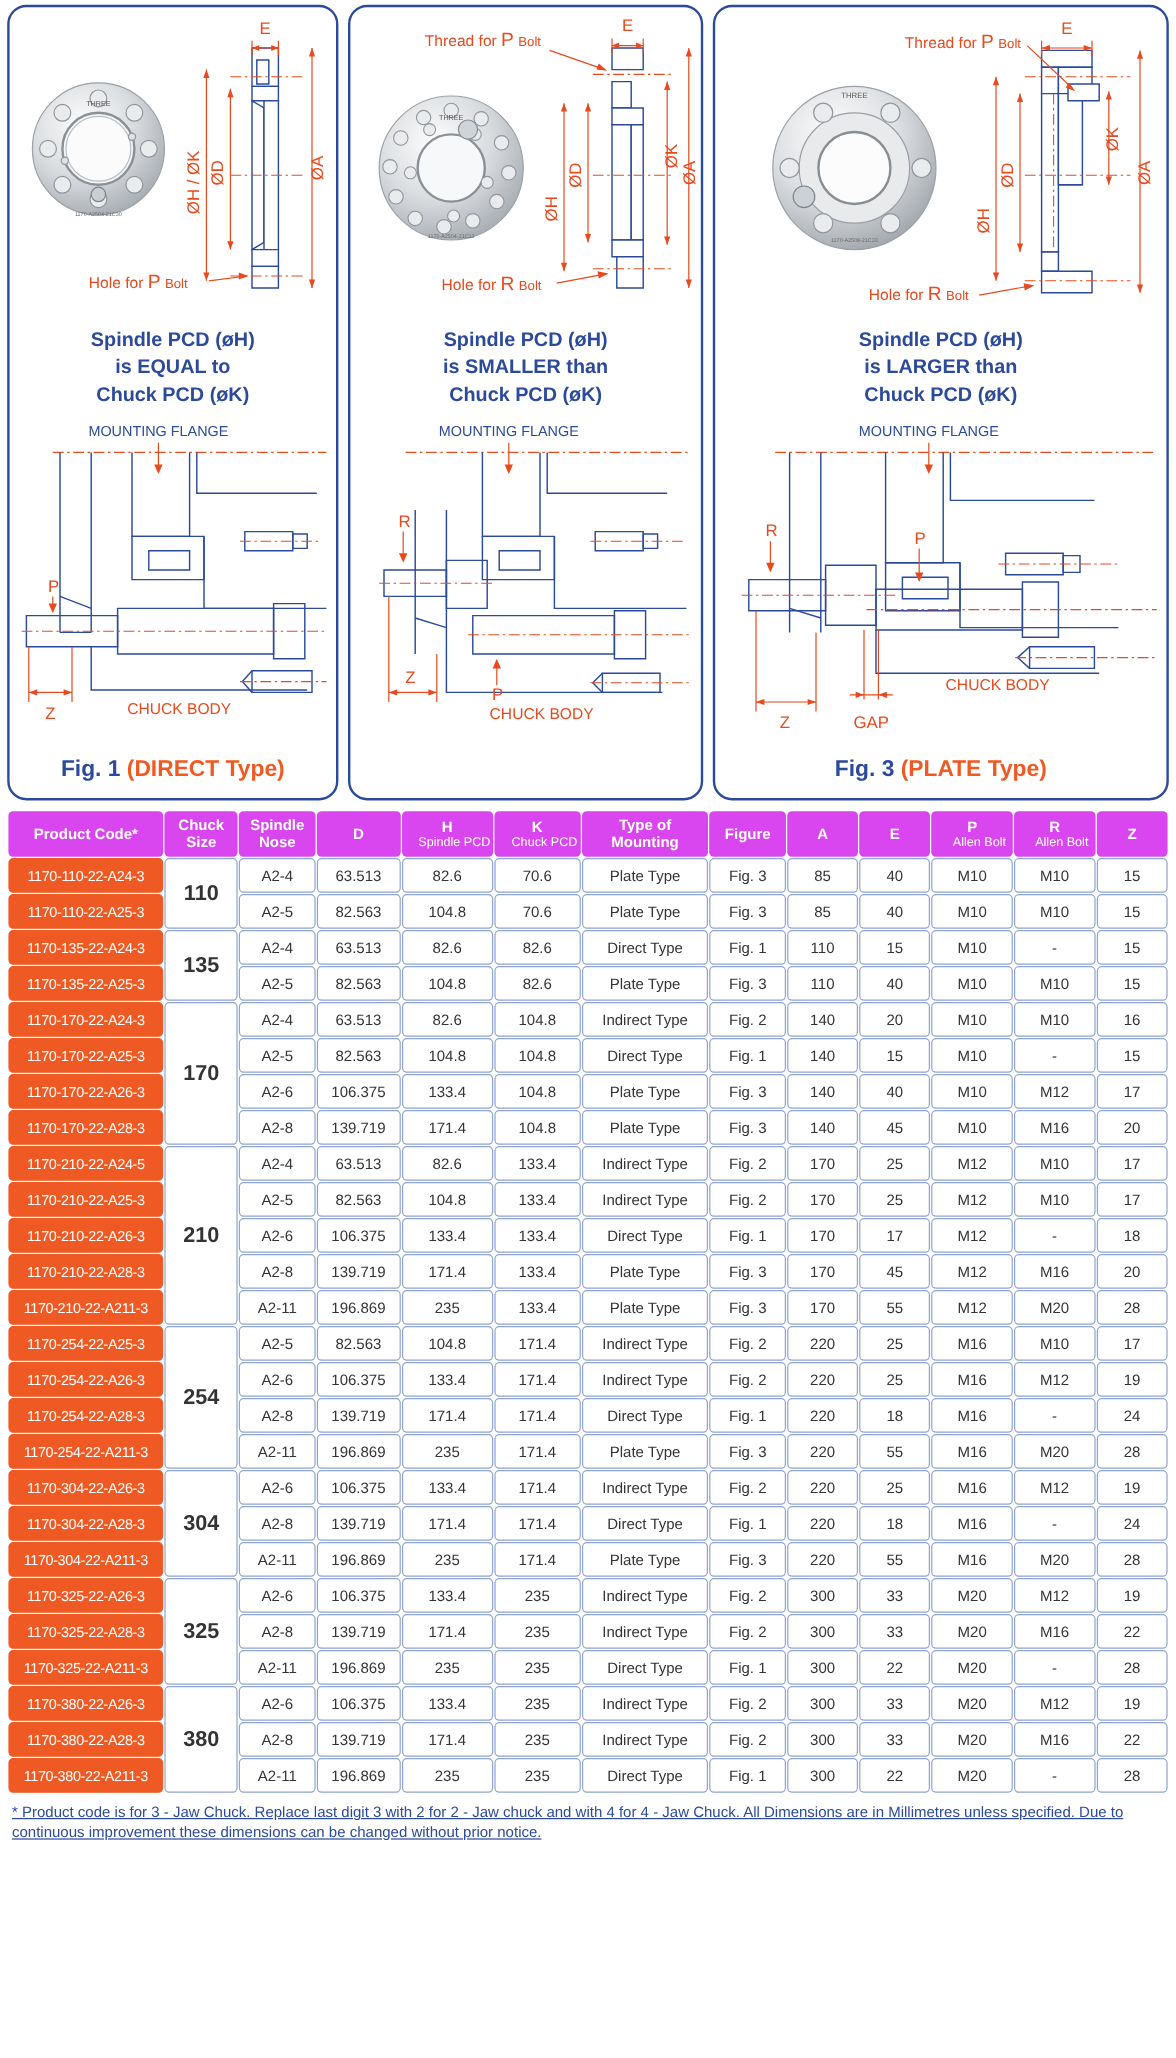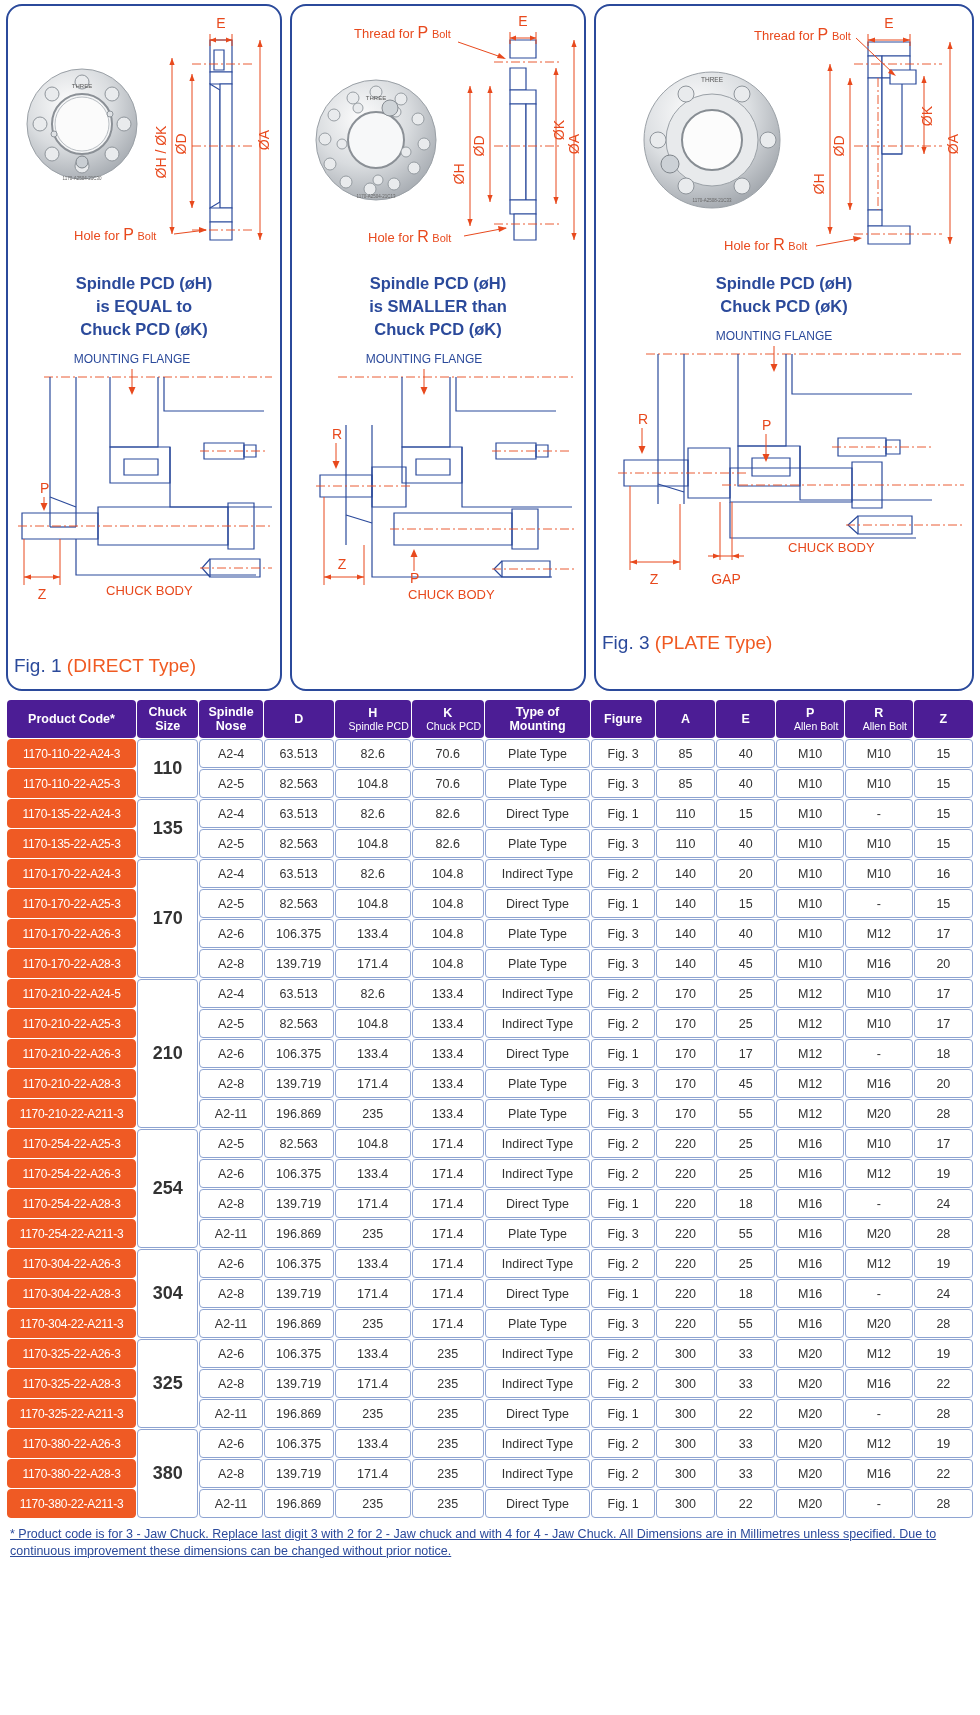--- a/index.html
+++ b/index.html
@@ -34,39 +34,38 @@
     font-size: 16.5px;
     line-height: 23px;
     color: #2b4a9b;
     margin-top: 22px;
   }
 
   .assembly { position: relative; height: 280px; margin-top: 6px; }
   .assembly svg { position: absolute; top: 0; left: 0; }
 
   .figlabel {
-    text-align: left;
-    font-weight: normal;
+    text-align: center;
+    font-weight: bold;
     font-size: 19px;
     color: #2b4a9b;
     padding: 4px 0 6px 0;
-    margin-top: 24px;
   }
   .figlabel .type { color: #f05a22; }
 
   
   table.spec {
     border-collapse: separate;
     border-spacing: 1px;
     width: 968px;
     margin-top: 8px;
     table-layout: fixed;
   }
   table.spec th {
-    background: #4c1d95;
+    background: #d946ef;
     color: #fff;
     font-weight: bold;
     font-size: 12.5px;
     line-height: 14px;
     padding: 5px 1px;
     border-radius: 4px;
     vertical-align: middle;
     text-align: center;
   }
   table.spec th .sub {
@@ -514,20 +513,21 @@
           <g>
             <line class="ln" x1="214" y1="234" x2="258" y2="226"></line>
             <path fill="#e8491d" d="M260,226 l-9,-2 l1,6 z"></path>
             <text class="orngtxt" x="122" y="238">Hole for <tspan font-size="16">R</tspan> <tspan font-size="11">Bolt</tspan></text>
           </g>
         </svg>
       </div>
 
       <div class="caption">
         <div>Spindle PCD (øH)</div>
+        <div>is LARGER than</div>
         <div>Chuck PCD  (øK)</div>
       </div>
 
       <div class="assembly">
         <svg width="366" height="280" viewBox="0 0 366 280">
           <text class="bluetxt" x="172" y="16" text-anchor="middle" font-size="13">MOUNTING FLANGE</text>
           <line class="ln" x1="172" y1="22" x2="172" y2="44"></line>
           <path fill="#e8491d" d="M172,48 l-3.5,-8 h7 z"></path>
           <line class="cl" x1="44" y1="30" x2="362" y2="30"></line>
 

